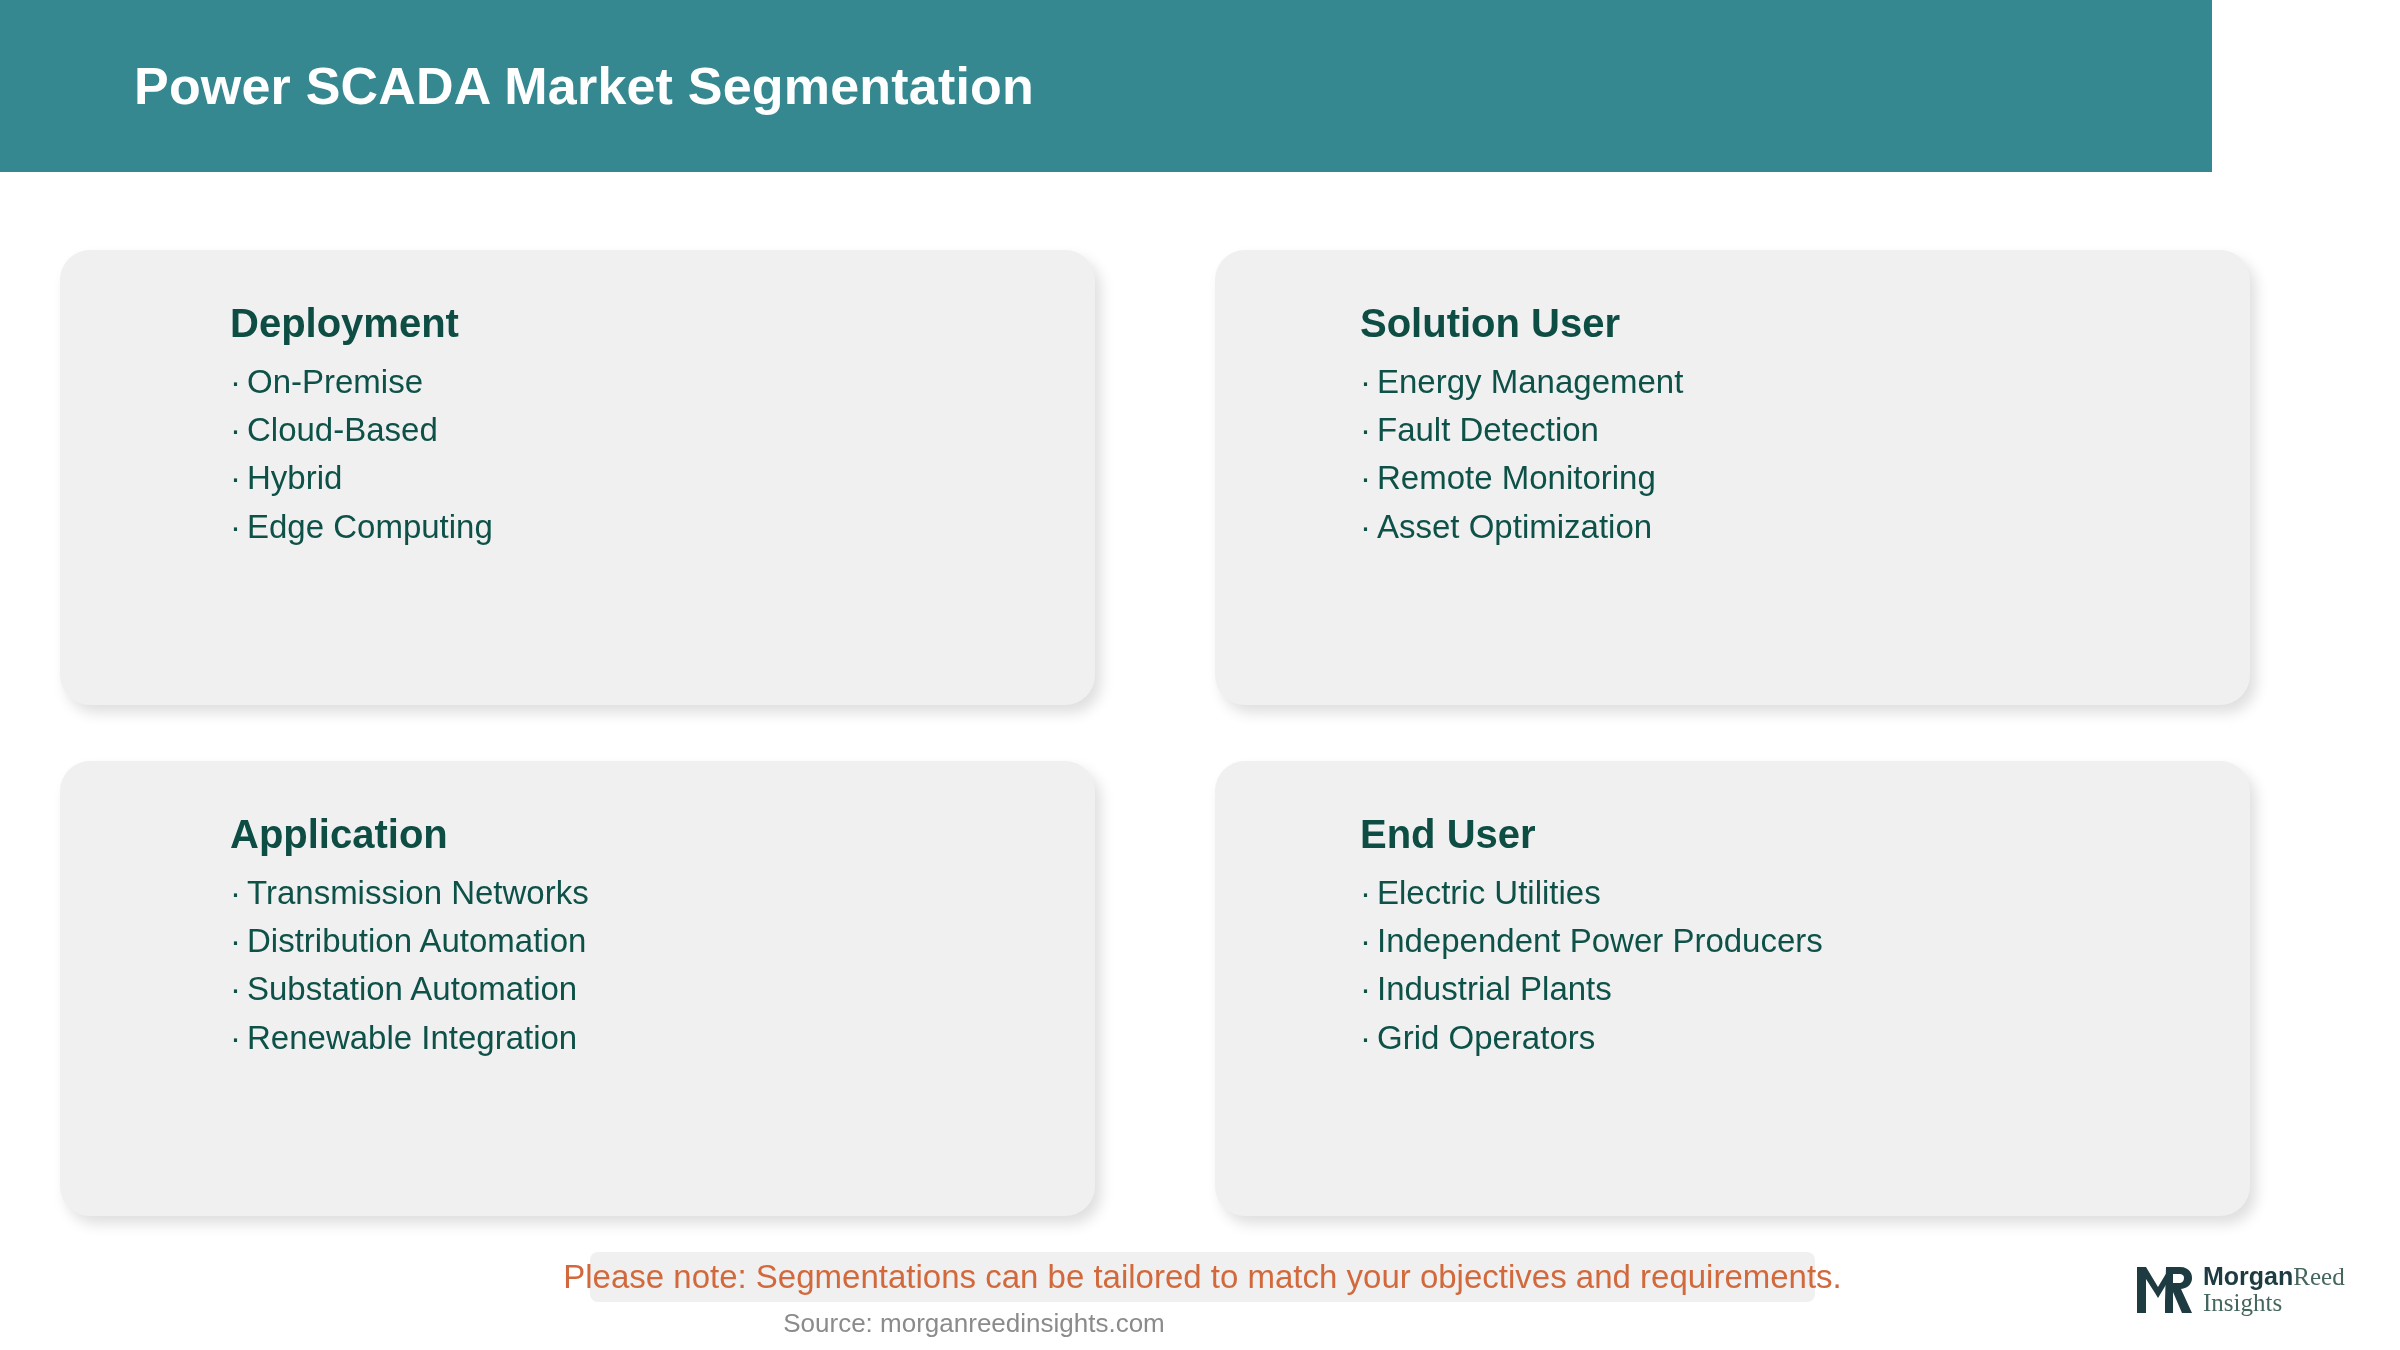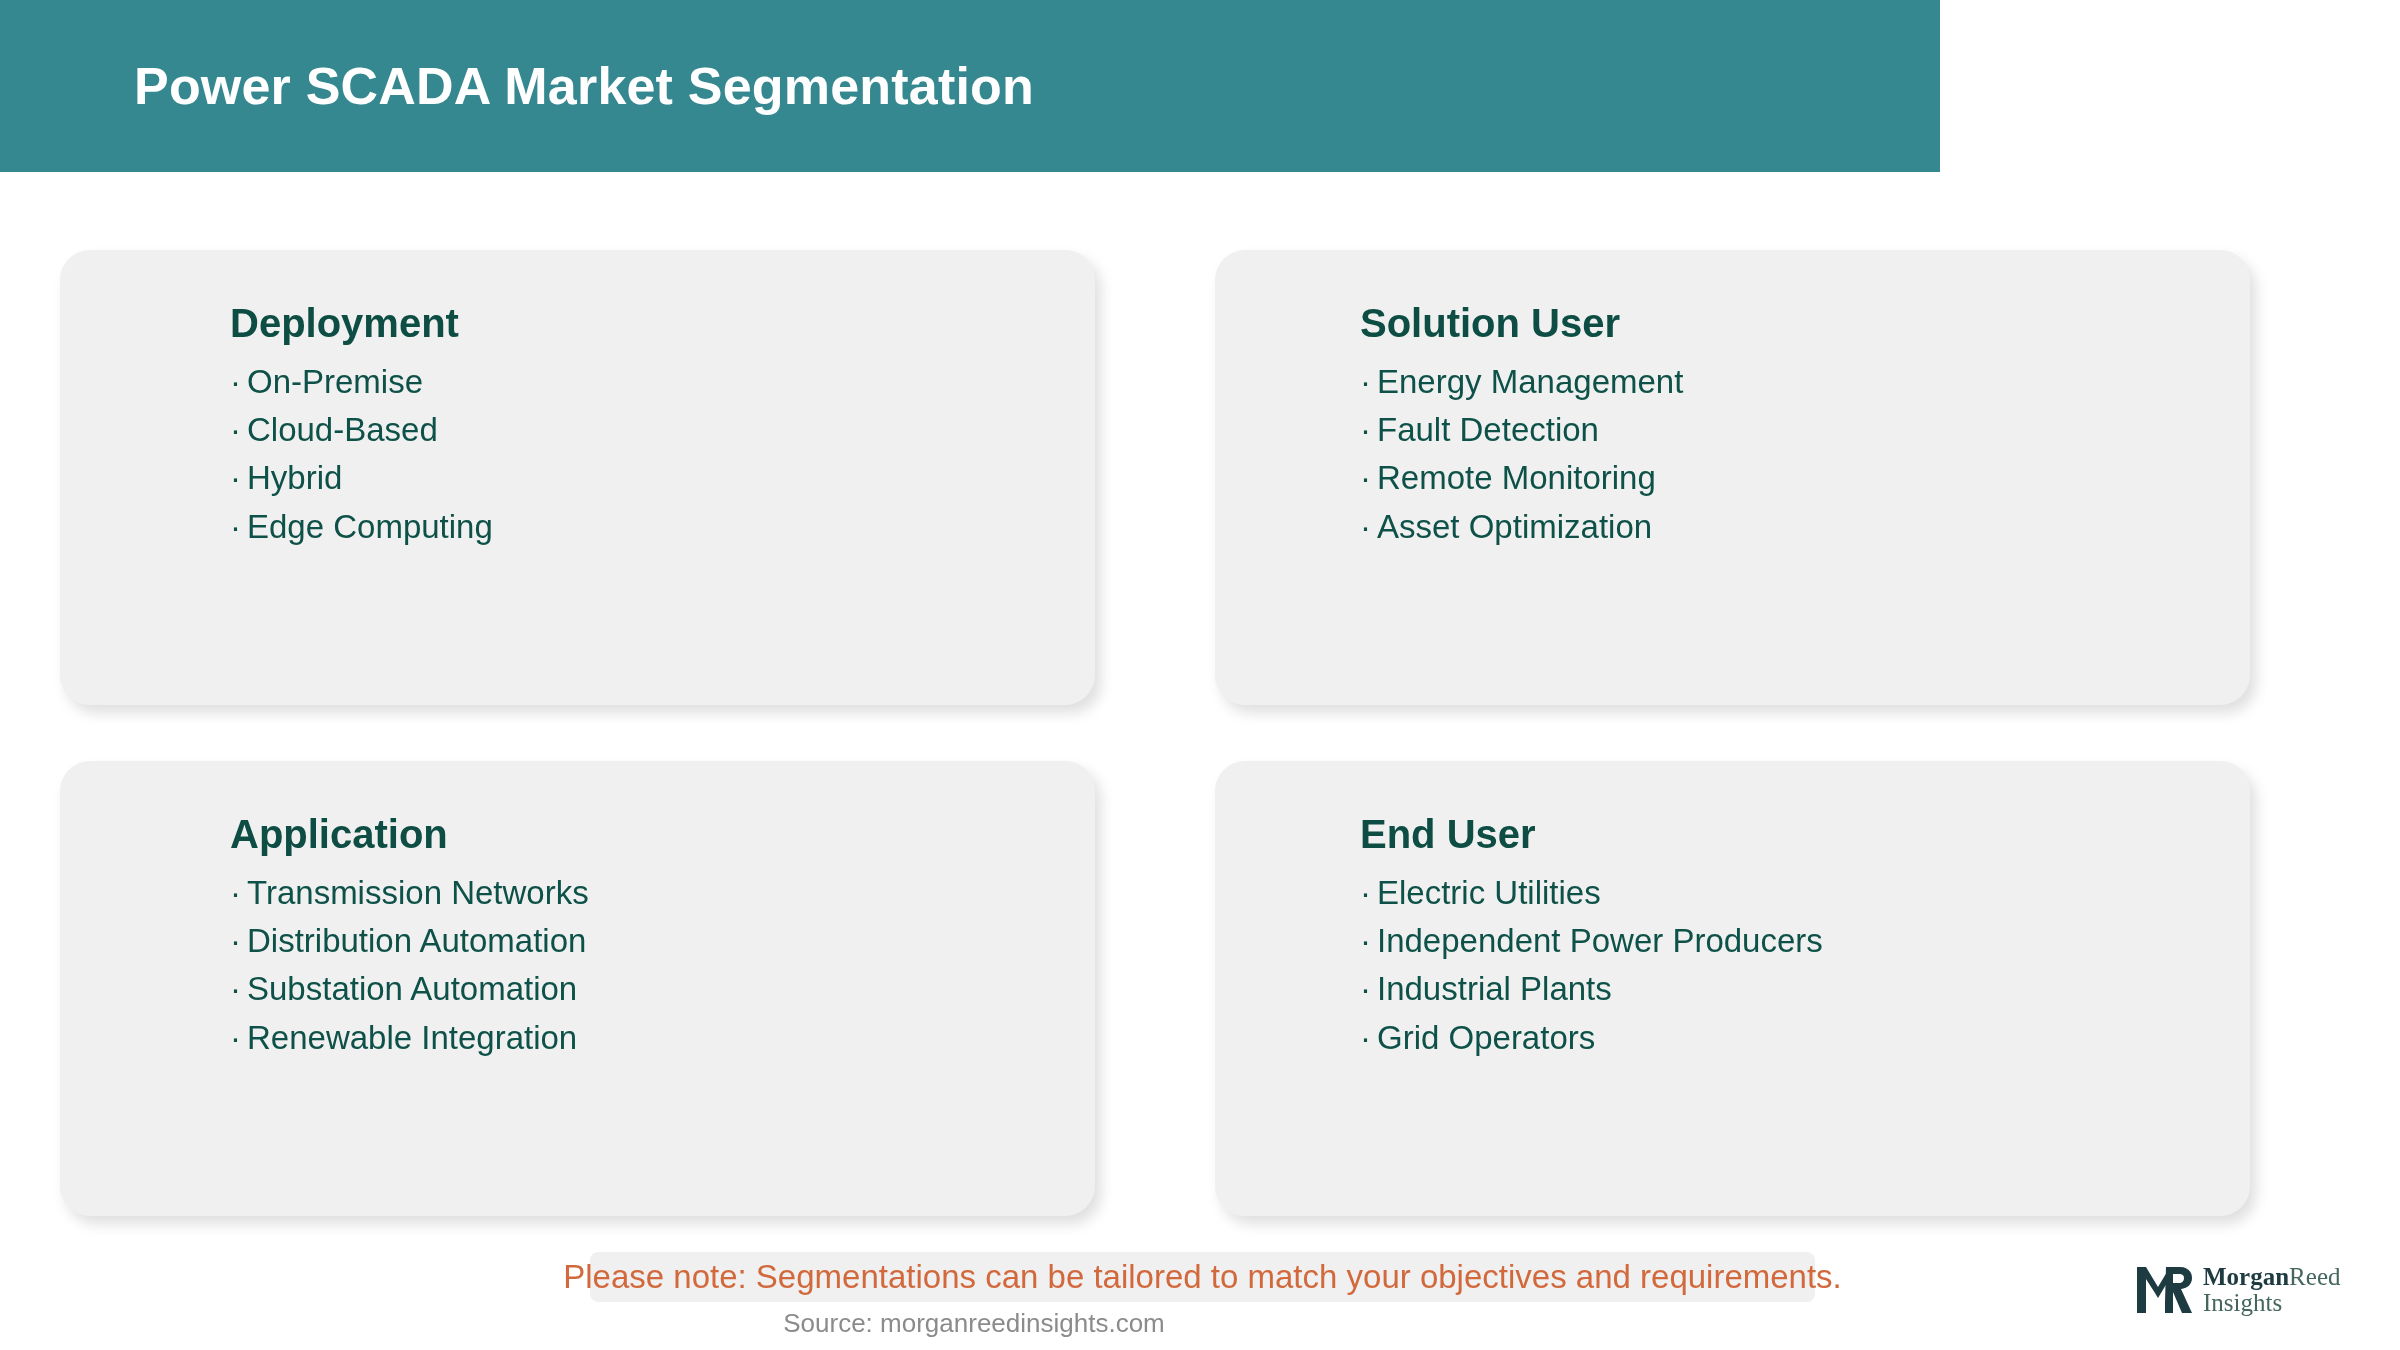--- a/index.html
+++ b/index.html
@@ -11,21 +11,21 @@
   }
   .slide {
     position:relative;
     width:2400px; height:1350px;
     background:#ffffff;
   }
 
   
   .header {
     position:absolute; left:0; top:0;
-    width:1940px; height:172px;
+    width:2212px; height:172px;
     background:#35888f;
     display:flex; align-items:center;
   }
   .header-title {
     margin-left:134px;
     color:#ffffff;
     font-size:52px;
     font-weight:bold;
     letter-spacing:0.2px;
     line-height:1;
@@ -108,21 +108,21 @@
     position:absolute;
     left:2135px; top:1264px;
     display:flex;
     align-items:center;
     gap:10px;
   }
   .logo-mark { width:58px; height:50px; flex:0 0 auto; }
   .logo-words { display:flex; flex-direction:column; line-height:1.02; }
   .logo-row1 { white-space:nowrap; }
   .logo-morgan {
-    font-family:Liberation Serif, serif;
+    font-family:Liberation Sans, sans-serif;
     font-weight:bold;
     font-size:25px;
     color:#1d3b41;
   }
   .logo-reed {
     font-family:"Liberation Serif", serif;
     font-weight:normal;
     font-size:25px;
     color:#45665e;
   }

